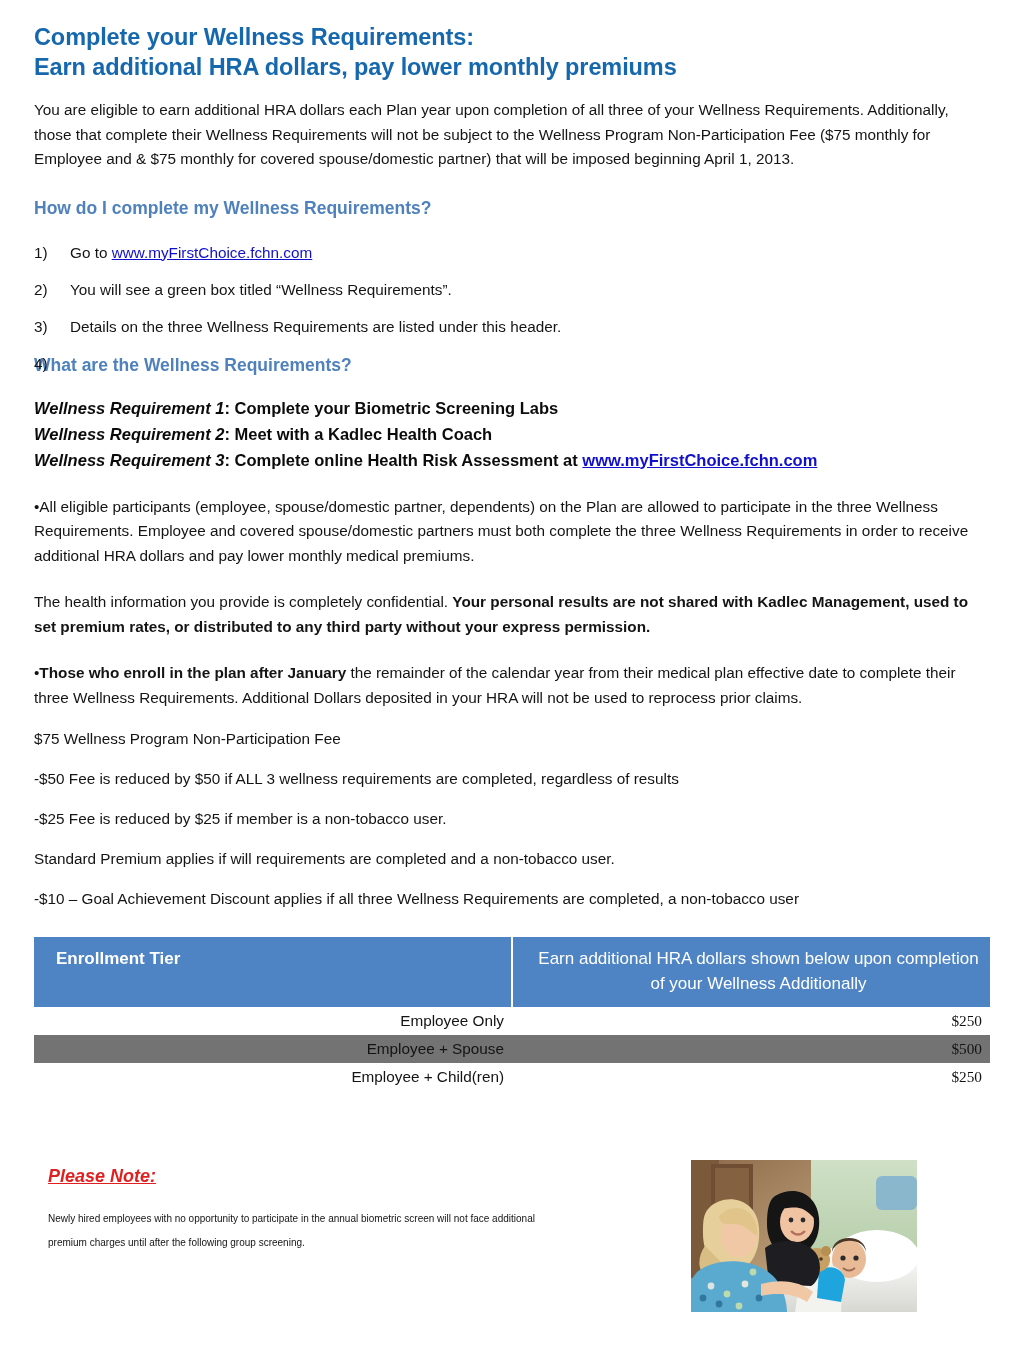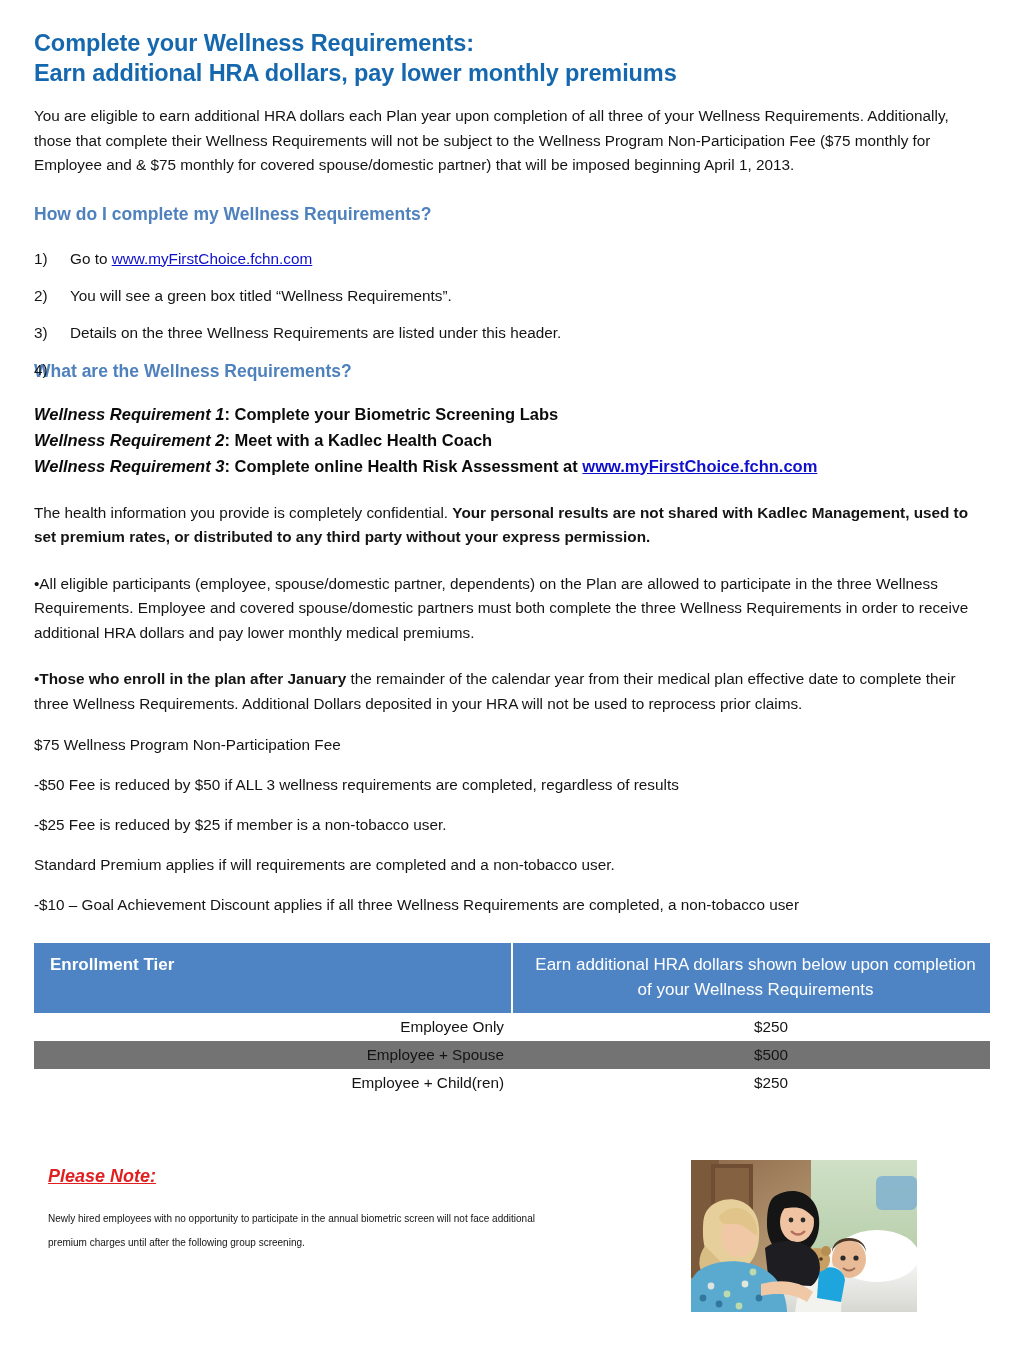--- a/index.html
+++ b/index.html
@@ -18,21 +18,21 @@
   .page {
     position: relative;
     width: 1024px;
     height: 1365px;
     padding: 0;
     box-sizing: border-box;
   }
   .content {
     position: absolute;
     left: 34px;
-    top: 28px;
+    top: 22px;
     width: 956px;
   }
 
   
   .doc-title {
     color: #1668AE;
     font-size: 23.5px;
     font-weight: bold;
     line-height: 30px;
     letter-spacing: -0.1px;
@@ -118,39 +118,40 @@
     border-collapse: collapse;
     margin-top: 27px;
     table-layout: fixed;
   }
   .hra-table th {
     background: #4E84C4;
     color: #ffffff;
     font-size: 17px;
     font-weight: bold;
     text-align: left;
-    padding: 9px 8px 11px 16px;
+    padding: 9px 8px 11px 22px;
     vertical-align: top;
     line-height: 25px;
   }
   .hra-table th.col2 {
     font-weight: normal;
     text-align: center;
     border-left: 2px solid #ffffff;
   }
   .hra-table td {
     font-size: 15.3px;
     padding: 5px 8px 5px 8px;
     color: #141414;
     line-height: 18px;
     text-align: right;
   }
   .hra-table td.val {
-    text-align: left;
+    text-align: right;
     padding-left: 242px;
+    font-family: Liberation Serif, serif;
   }
   .hra-table tr.alt td {
     background: #737373;
   }
 
   
   .note-wrap {
     position: absolute;
     left: 48px;
     top: 1165px;
@@ -222,42 +223,42 @@
       </div>
       <div class="wr-line">
         <span class="wr-label">Wellness Requirement 2</span><span>:  Meet with a Kadlec Health Coach</span>
       </div>
       <div class="wr-line">
         <span class="wr-label">Wellness Requirement 3</span><span>: Complete online Health Risk Assessment at </span><a class="doclink bold" href="#">www.myFirstChoice.fchn.com</a>
       </div>
     </div>
 
     <p class="body-para">
+      <span>•</span><span>All eligible participants (employee, spouse/domestic partner, dependents) on the Plan are allowed to participate in the three Wellness Requirements.  Employee and covered spouse/domestic partners must both complete the three Wellness Requirements in order to receive additional HRA dollars and pay lower monthly medical premiums.</span>
+    </p>
+
+    <p class="body-para">
       <span>The health information you provide is completely confidential. </span><b>Your personal results are not shared with Kadlec Management, used to set premium rates, or distributed to any third party without your express permission.</b>
-    </p>
-
-    <p class="body-para">
-      <span>•</span><span>All eligible participants (employee, spouse/domestic partner, dependents) on the Plan are allowed to participate in the three Wellness Requirements.  Employee and covered spouse/domestic partners must both complete the three Wellness Requirements in order to receive additional HRA dollars and pay lower monthly medical premiums.</span>
     </p>
 
     <p class="body-para">
       <span>•</span><b>Those who enroll in the plan after January</b><span> the remainder of the calendar year from their medical plan effective date to complete their three Wellness Requirements.  Additional Dollars deposited in your HRA will not be used to reprocess prior claims.</span>
     </p>
 
     <p class="fee-line">$75 Wellness Program Non-Participation Fee</p>
     <p class="fee-line">-$50 Fee is reduced by $50 if ALL 3 wellness requirements are completed, regardless of results</p>
     <p class="fee-line">-$25 Fee is reduced by $25 if member is a non-tobacco user.</p>
     <p class="fee-line">Standard Premium applies if will requirements are completed and a non-tobacco user.</p>
     <p class="fee-line">-$10 – Goal Achievement Discount applies if all three Wellness Requirements are completed, a non-tobacco user</p>
 
     <table class="hra-table">
       <thead>
         <tr>
           <th class="col1">Enrollment Tier</th>
-          <th class="col2">Earn additional HRA dollars shown below upon completion of your Wellness Requirements</th>
+          <th class="col2">Earn additional HRA dollars shown below upon completion of your Wellness Additionally</th>
         </tr>
       </thead>
       <tbody>
         <tr>
           <td>Employee Only</td>
           <td class="val">$250</td>
         </tr>
         <tr class="alt">
           <td>Employee + Spouse</td>
           <td class="val">$500</td>

